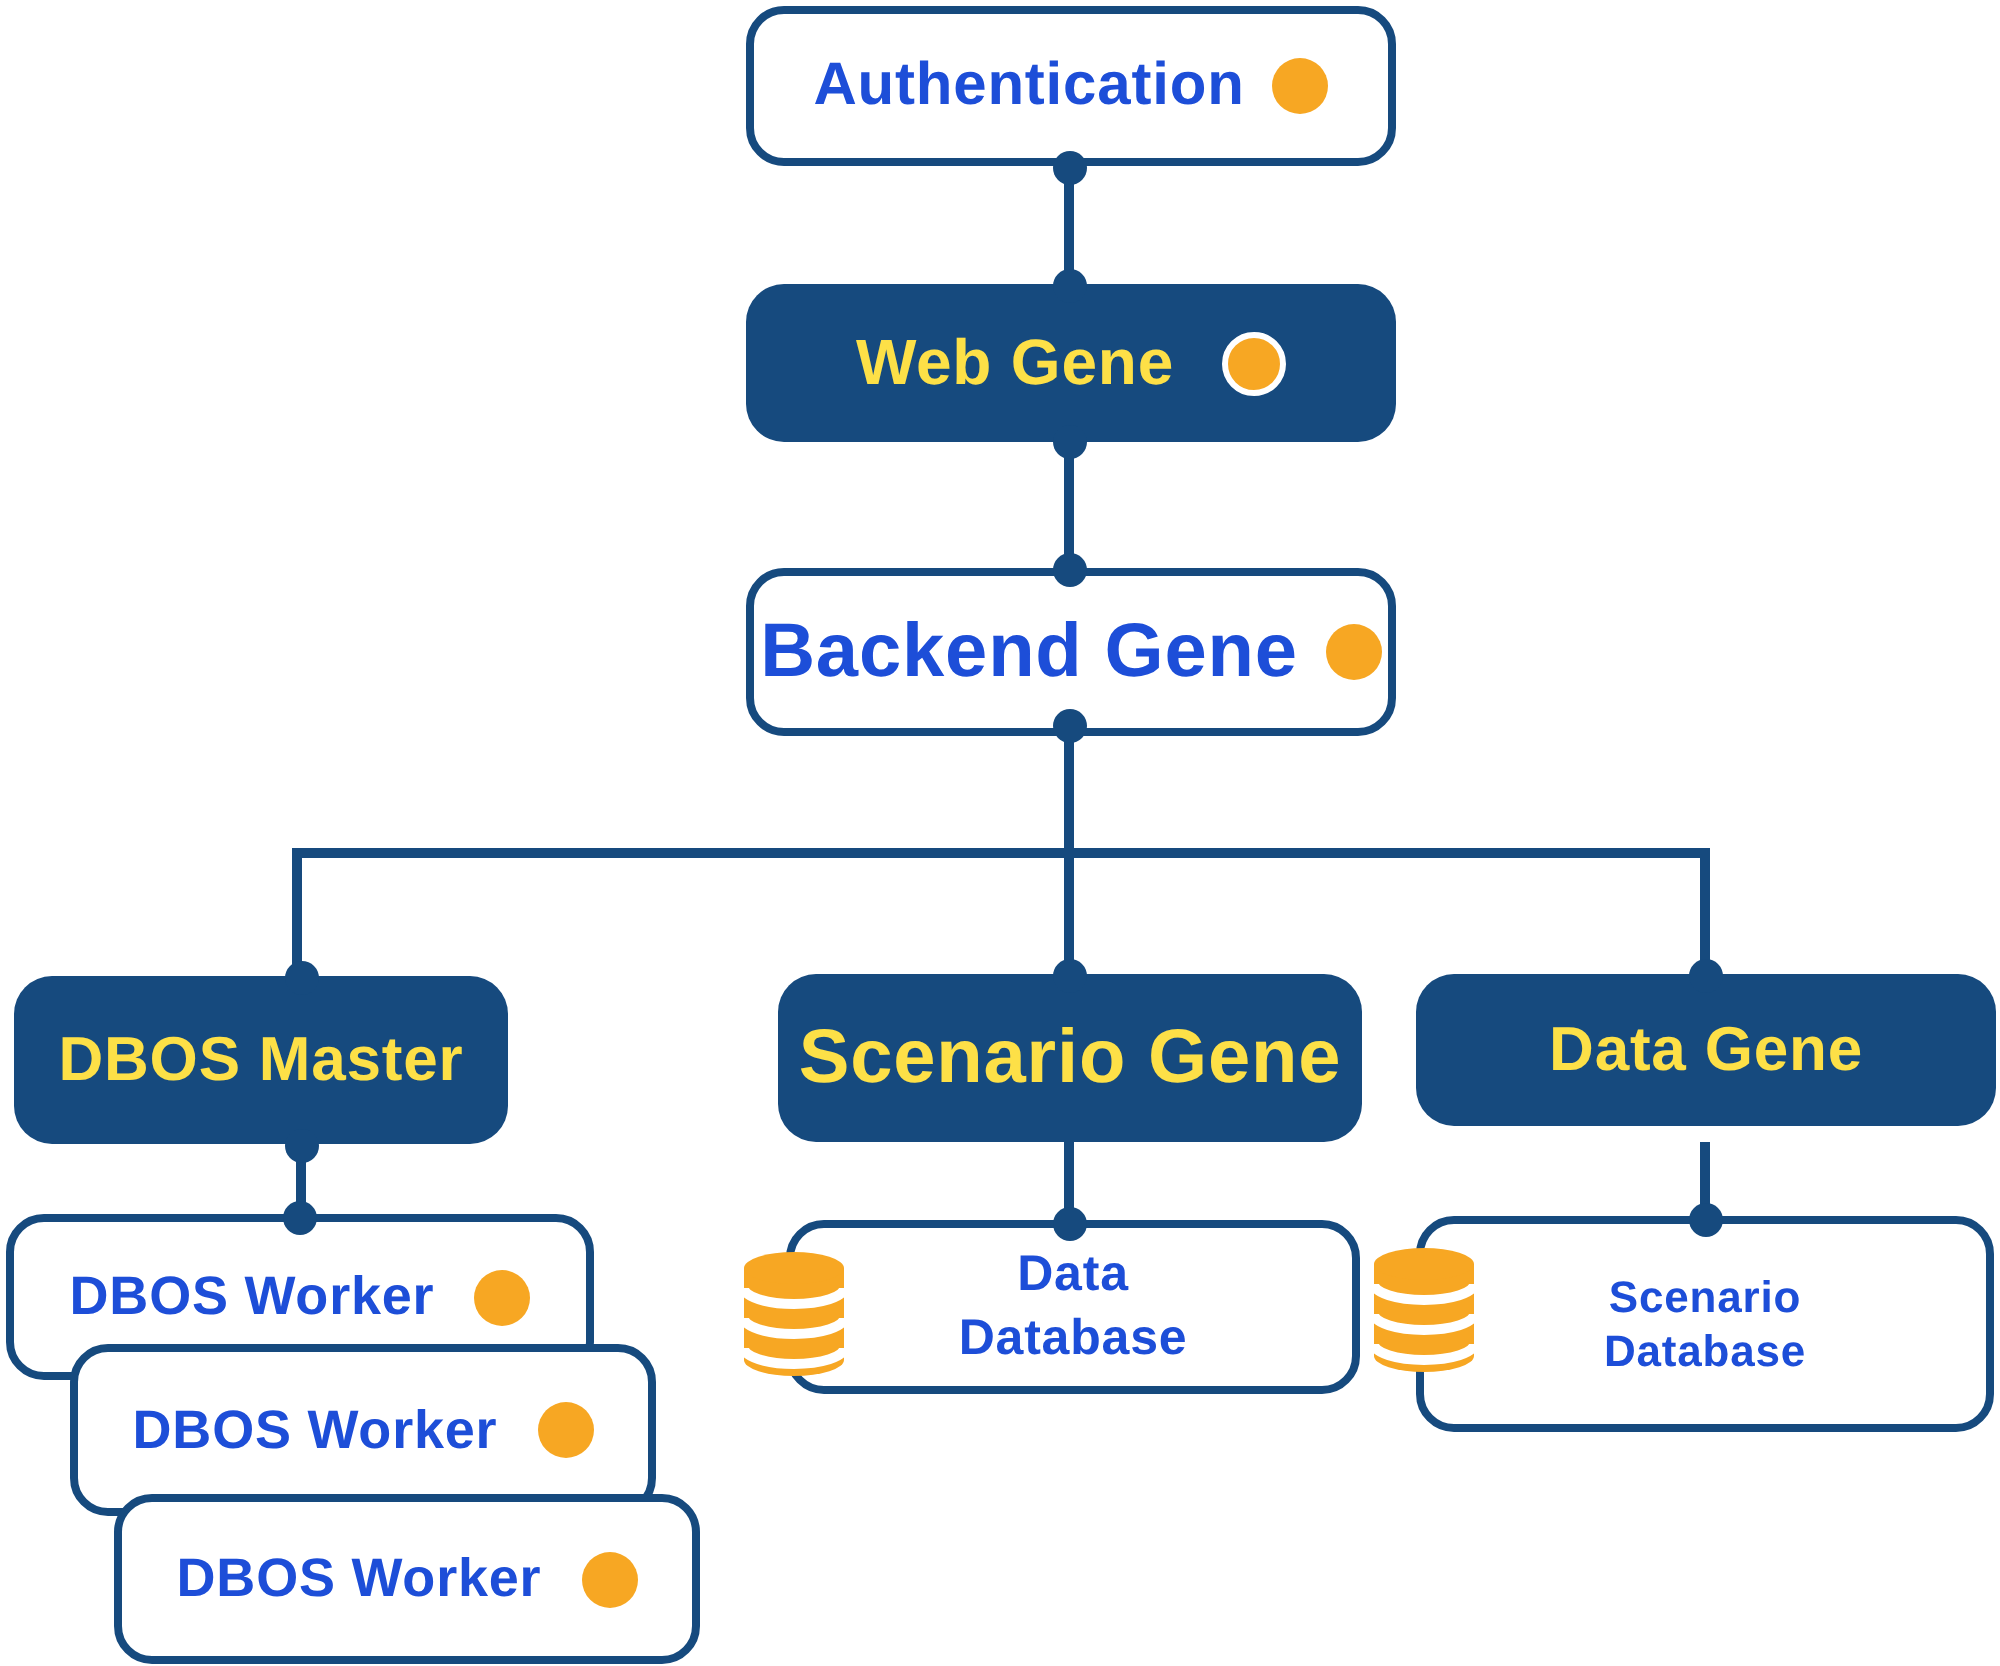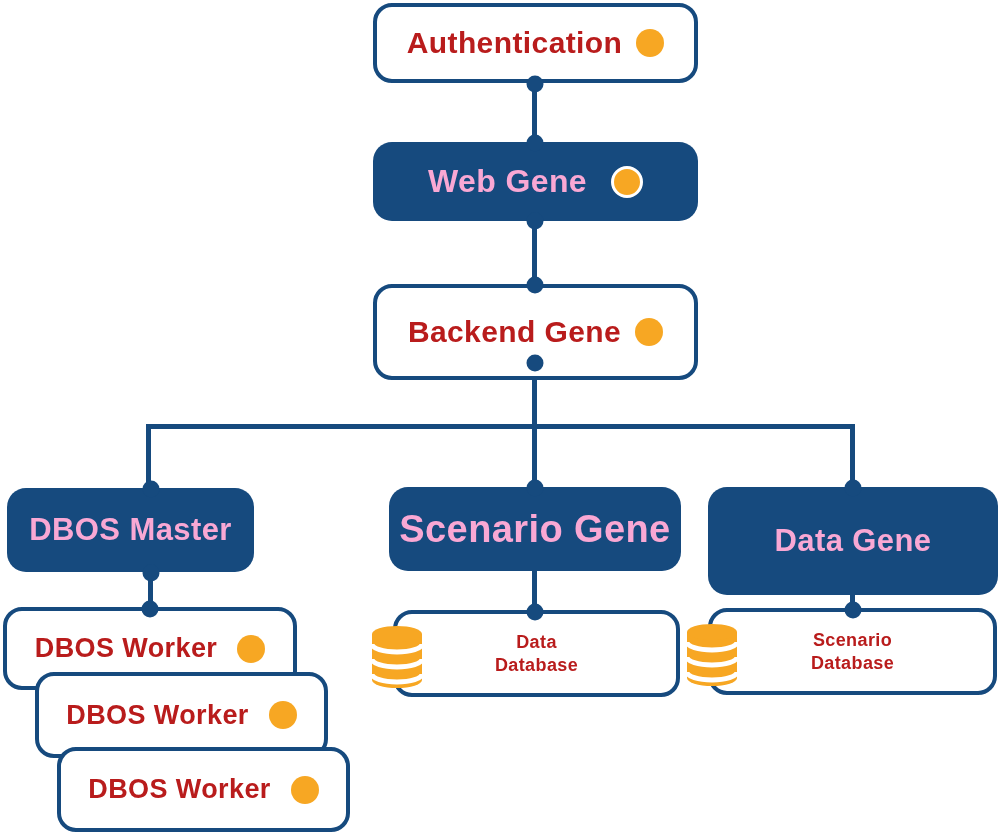--- a/index.html
+++ b/index.html
@@ -19,25 +19,25 @@
     justify-content: center;
     gap: 14px;
     border-radius: 19px;
     font-weight: 700;
     letter-spacing: 0.4px;
     z-index: 3;
   }
   .node.light {
     background: #ffffff;
     border: 4px solid #164a7e;
-    color: #b91c1c;
+    color: #1d4ed8;
   }
   .node.dark {
     background: #164a7e;
-    color: #f9a8d4;
+    color: #fde047;
   }
   .line {
     position: absolute;
     background: #164a7e;
     z-index: 1;
   }
   .dot {
     position: absolute;
     width: 17px;
     height: 17px;
@@ -54,29 +54,29 @@
     background: #f7a723;
   }
   .badge.ringed {
     width: 26px;
     height: 26px;
     border: 3px solid #ffffff;
   }
   
   .n-auth      { left: 373px; top:   3px; width: 325px; height: 80px; font-size: 30px; }
   .n-web       { left: 373px; top: 142px; width: 325px; height: 79px; font-size: 32px; gap: 24px; }
-  .n-backend   { left: 373px; top: 284px; width: 325px; height: 96px; font-size: 30px; }
+  .n-backend   { left: 373px; top: 284px; width: 325px; height: 84px; font-size: 38px; }
   .n-master    { left:   7px; top: 488px; width: 247px; height: 84px; font-size: 31px; }
   .n-scenario  { left: 389px; top: 487px; width: 292px; height: 84px; font-size: 38px; }
-  .n-datagene  { left: 708px; top: 487px; width: 290px; height: 108px; font-size: 31px; }
+  .n-datagene  { left: 708px; top: 487px; width: 290px; height: 76px; font-size: 31px; }
   .n-worker1   { left:   3px; top: 607px; width: 294px; height: 83px; font-size: 27px; z-index: 11; gap: 20px; }
   .n-worker2   { left:  35px; top: 672px; width: 293px; height: 86px; font-size: 27px; z-index: 12; gap: 20px; }
   .n-worker3   { left:  57px; top: 747px; width: 293px; height: 85px; font-size: 27px; z-index: 13; gap: 20px; }
-  .n-datadb    { left: 393px; top: 610px; width: 287px; height: 87px; font-size: 18px; z-index: 5; }
-  .n-scendb    { left: 708px; top: 608px; width: 289px; height: 87px; font-size: 18px; z-index: 5; }
+  .n-datadb    { left: 393px; top: 610px; width: 287px; height: 87px; font-size: 25px; z-index: 5; }
+  .n-scendb    { left: 708px; top: 608px; width: 289px; height: 108px; font-size: 22px; z-index: 5; }
   .db-label { text-align: center; line-height: 1.25; }
   .db-icon {
     position: absolute;
     left: -26px;
     top: 11px;
     width: 52px;
     height: 64px;
     z-index: 6;
   }
   

